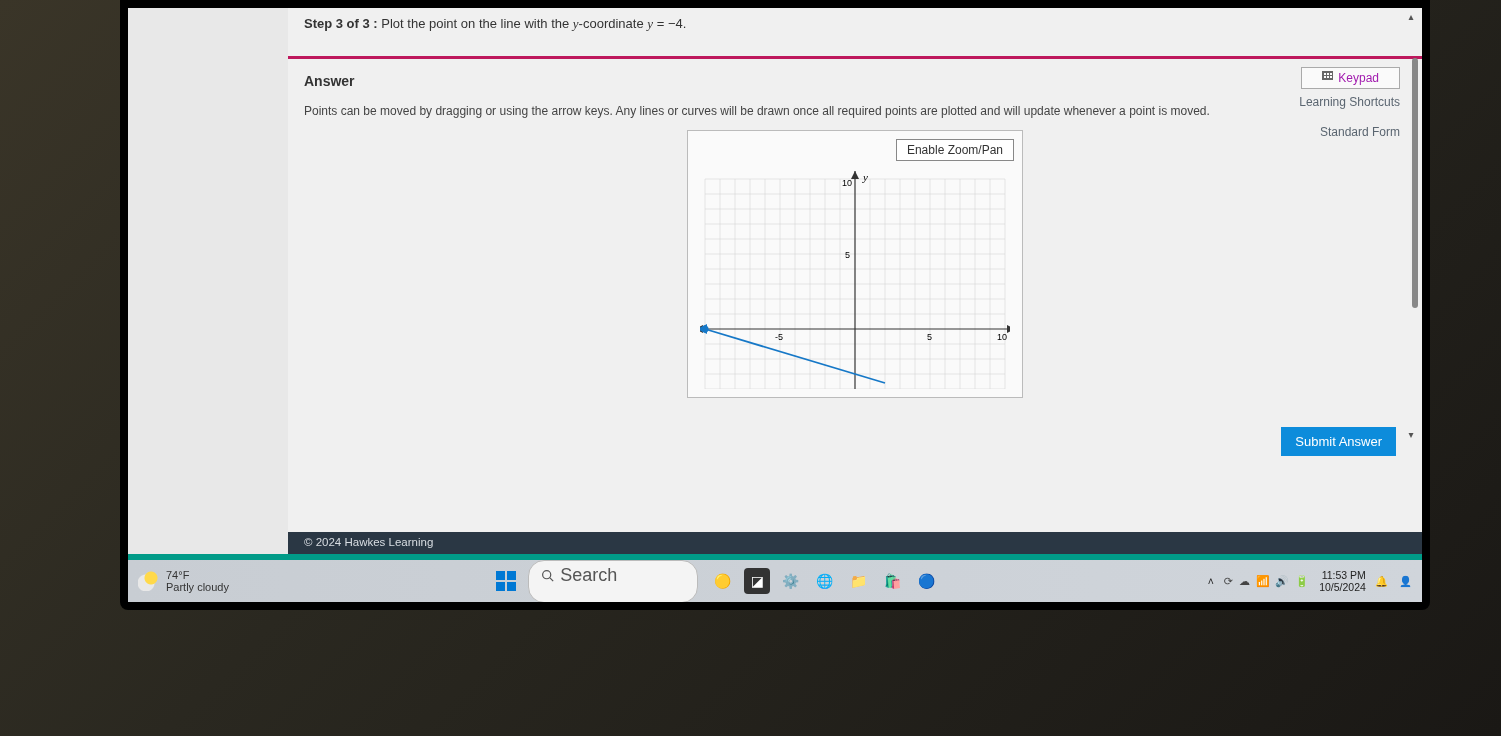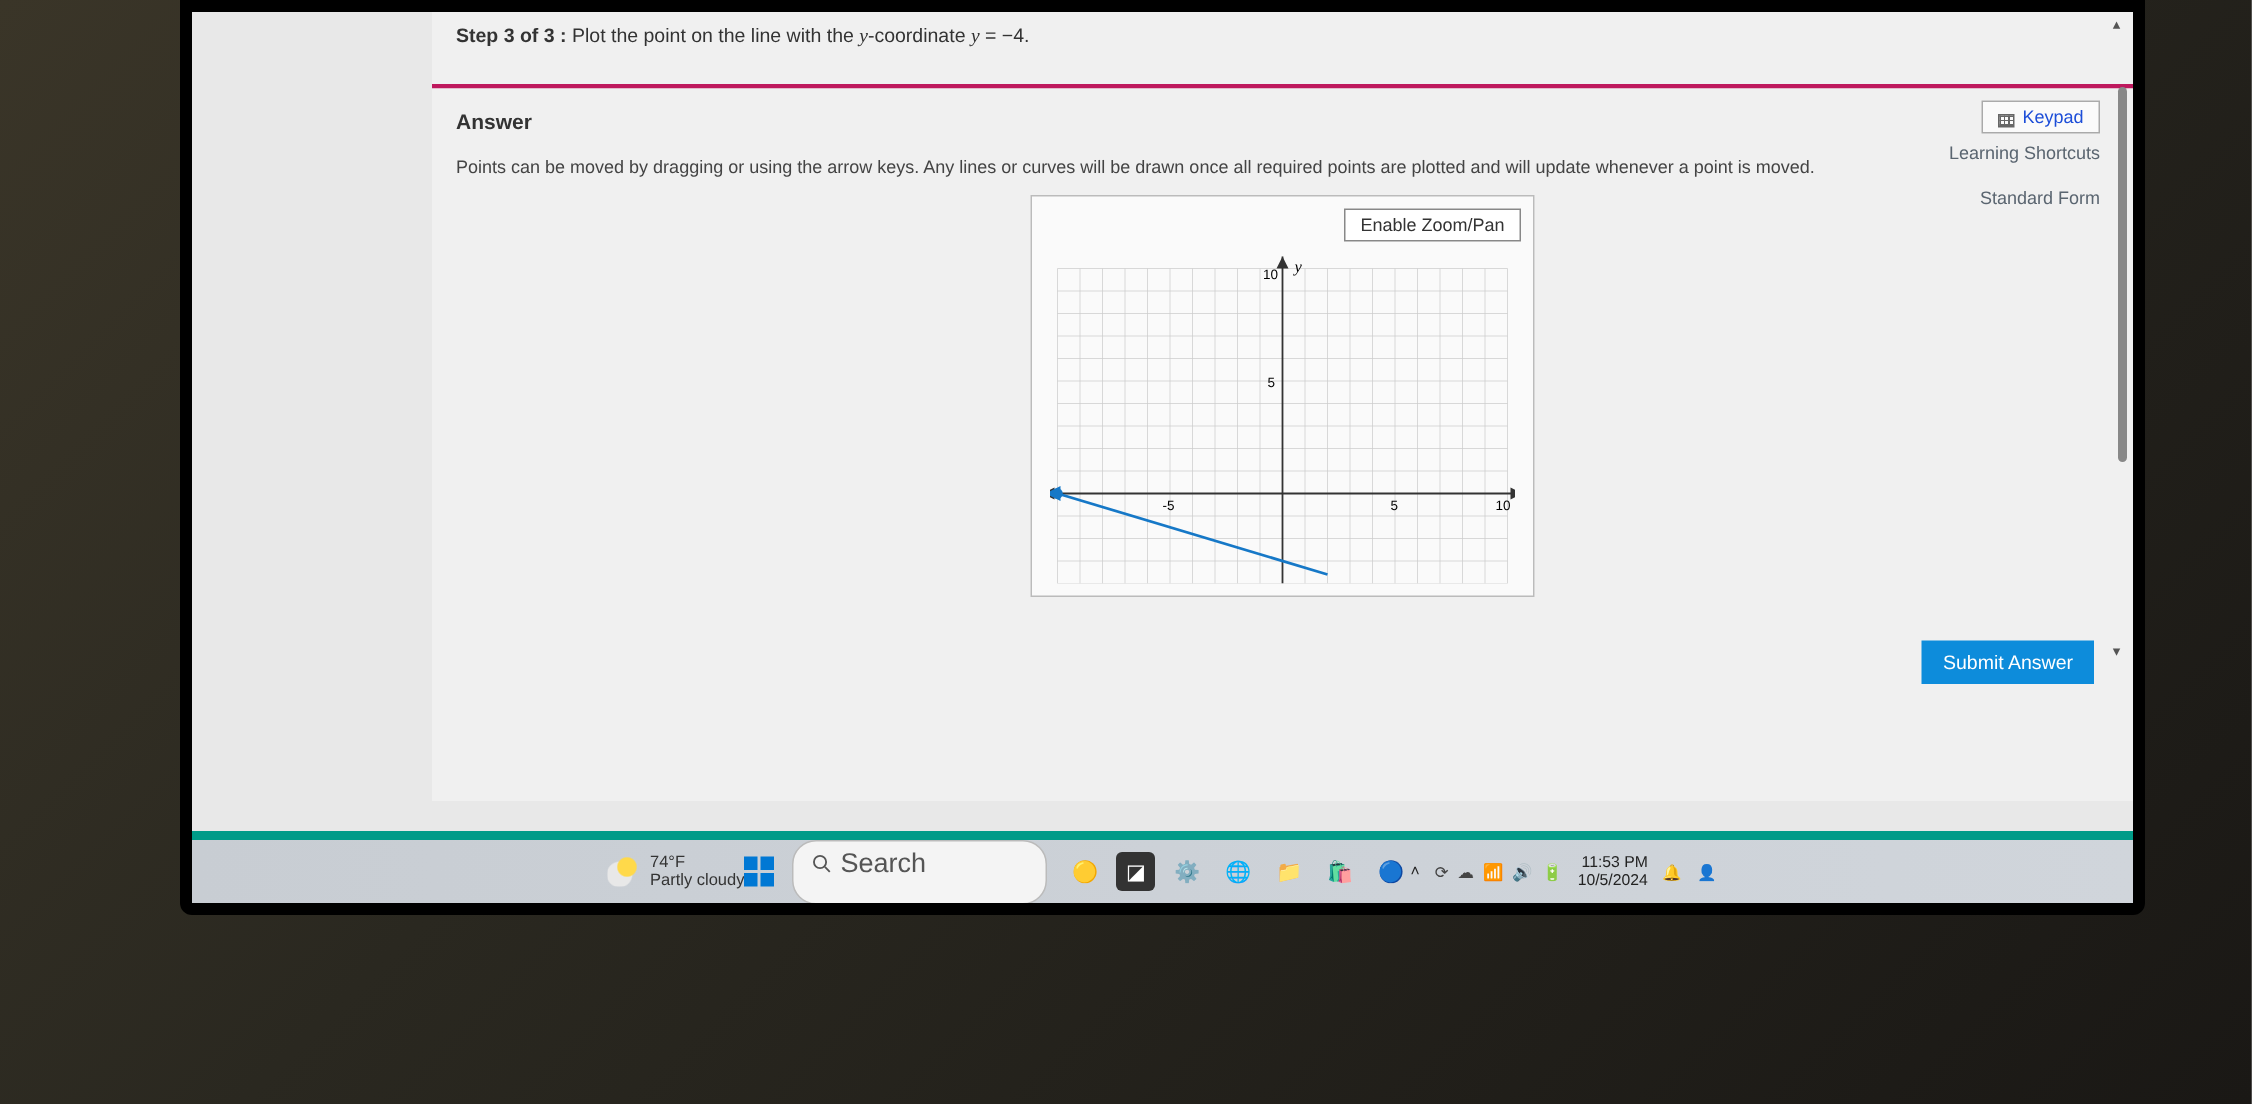--- a/index.html
+++ b/index.html
@@ -64,25 +64,25 @@
     right: 22px;
     top: 8px;
     display: flex;
     flex-direction: column;
     align-items: flex-end;
     gap: 6px;
   }
   .keypad-btn {
     border: 1px solid #aaa;
     background: #fafafa;
-    padding: 3px 10px;
+    padding: 3px 20px;
     font-size: 12px;
-    color: #1d4ed8;
-    display: flex;
-    align-items: flex-end;
+    color: #a21caf;
+    display: flex;
+    align-items: flex-start;
     gap: 5px;
     cursor: pointer;
   }
   .keypad-icon {
     width: 11px;
     height: 9px;
     display: inline-block;
     background: repeating-linear-gradient(to right, #666 0 1px, transparent 1px 3px),
                 repeating-linear-gradient(to bottom, #666 0 1px, transparent 1px 3px);
     border: 1px solid #666;
@@ -176,21 +176,21 @@
   }
   .taskbar {
     position: absolute;
     left: 0;
     right: 0;
     bottom: 0;
     height: 42px;
     background: linear-gradient(to right, #c8cdd3, #d0d5db);
     display: flex;
     align-items: center;
-    justify-content: center;
+    justify-content: space-between;
     padding: 0 10px;
   }
   .tb-left {
     display: flex;
     align-items: center;
     gap: 8px;
     font-size: 11px;
     color: #333;
   }
   .weather-icon {
@@ -346,20 +346,21 @@
     <div class="scroll-arrow-up">▴</div>
     <div class="scroll-thumb"></div>
     <div class="scroll-arrow-down">▾</div>
 
     <div class="submit-bar">
       <button class="submit-btn">Submit Answer</button>
     </div>
 
   </div>
 
+  <div class="copyright-bar">© 2024 Hawkes Learning</div>
   <div class="footer-bar"></div>
 
   <div class="taskbar">
     <div class="tb-left">
       <div class="weather-icon"></div>
       <div>
         <div>74°F</div>
         <div>Partly cloudy</div>
       </div>
     </div>

